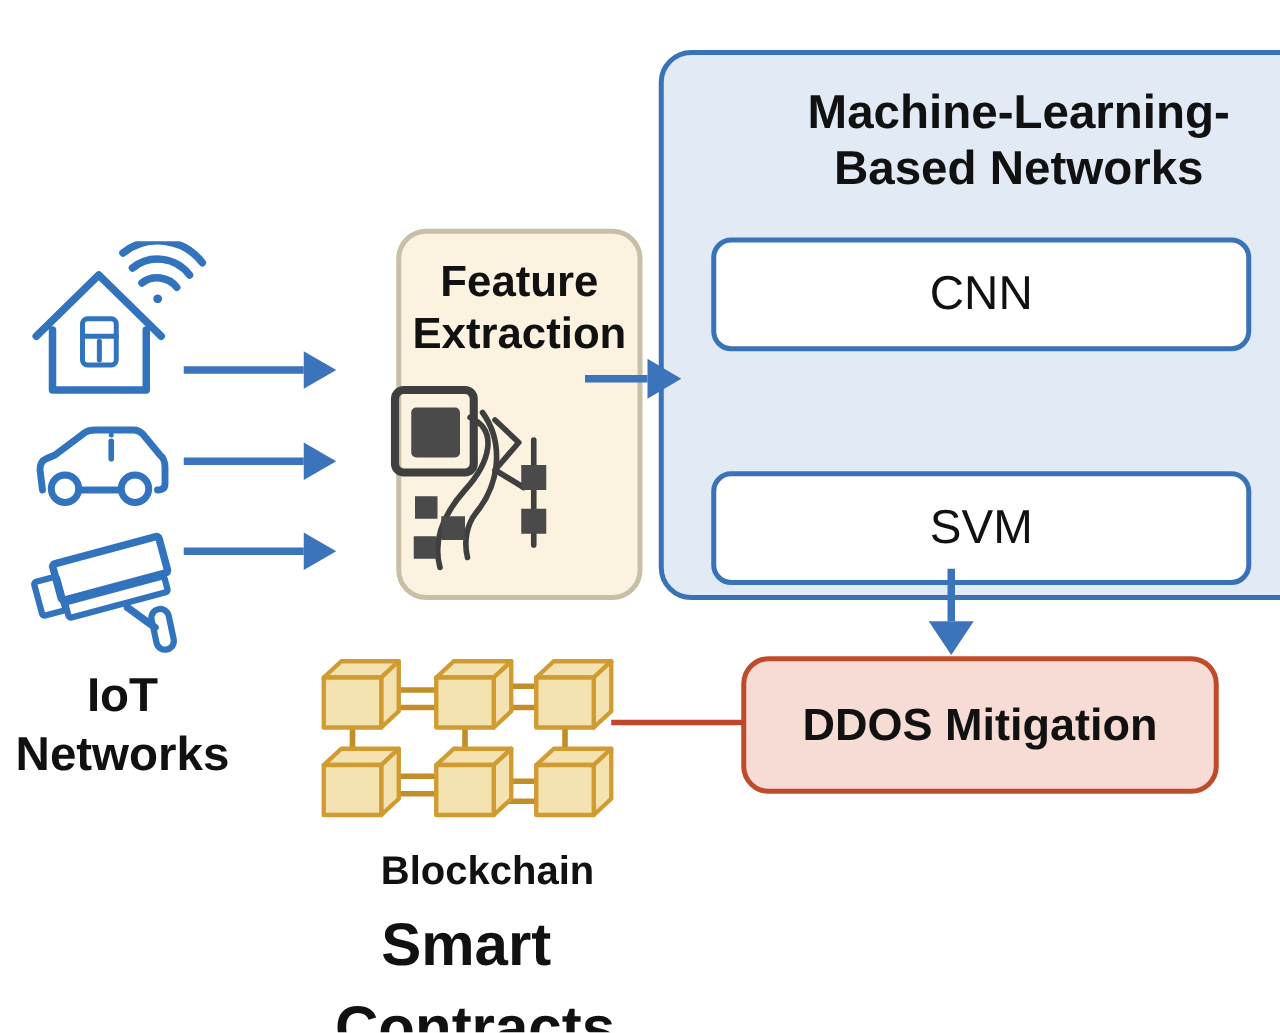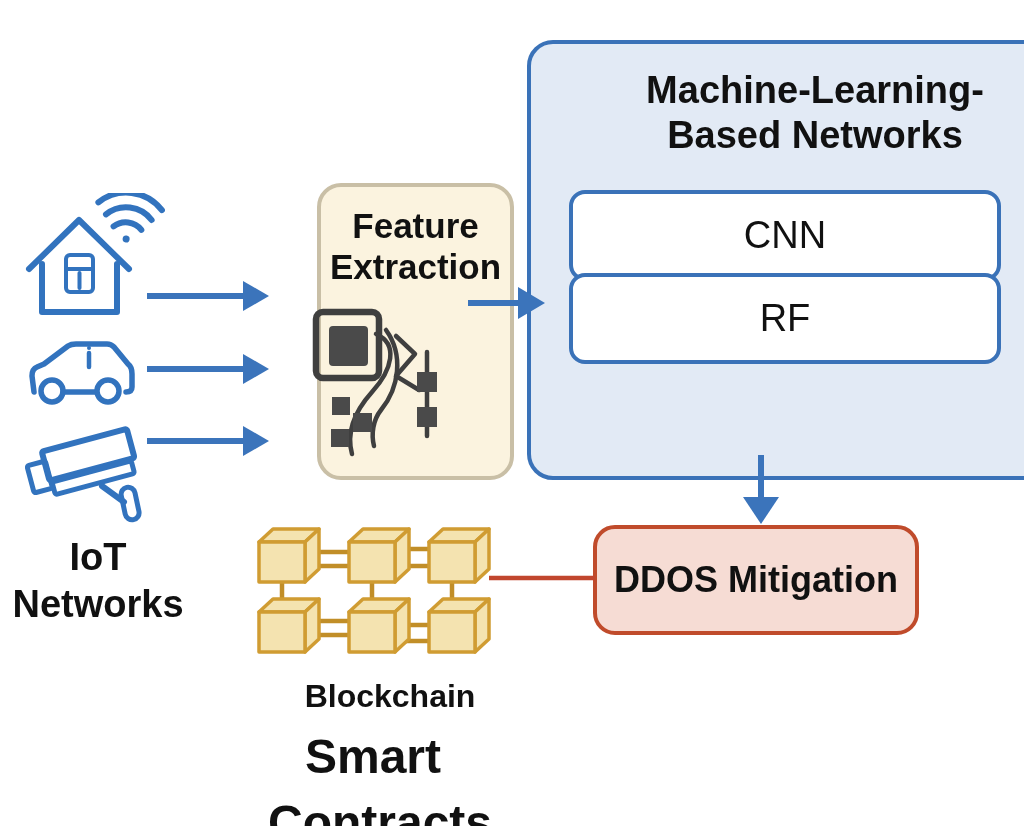--- a/index.html
+++ b/index.html
@@ -28,21 +28,21 @@
   .model{
     position:absolute;left:38px;width:424px;height:83px;
     background:#ffffff;border:4px solid #3A72B8;border-radius:16px;
     display:flex;align-items:center;justify-content:center;
     font-size:38px;font-weight:normal;
   }
   .model-cnn{top:126px;margin-top:20px;}
   .model-rf{top:229px;}
   .model-svm{top:333px;}
   .ddos-box{
-    left:593px;top:525px;width:326px;height:110px;
+    left:593px;top:525px;width:382px;height:110px;
     background:#F6DCD4;border:4px solid #C04B2B;border-radius:22px;
     display:flex;align-items:center;justify-content:center;
     font-size:36px;font-weight:bold;z-index:1;
   }
   .lbl{position:absolute;font-weight:bold;text-align:center;z-index:1;}
   .iot-label{left:-2px;top:534px;width:200px;font-size:38px;line-height:47px;}
   .blockchain-label{left:270px;top:674px;width:240px;font-size:32px;line-height:44px;}
   .smart-label{left:268px;top:724px;width:210px;font-size:48px;line-height:66px;}
   .icon-svg{position:absolute;z-index:2;}
   .overlay{position:absolute;left:0;top:0;z-index:5;}
@@ -55,21 +55,21 @@
   <div class="box fe-box">
     <div class="fe-title">Feature Extraction</div>
   </div>
 
   <div class="box ml-box">
     <div class="ml-title">
       <span>Machine-Learning-</span><br>
       <span>Based Networks</span>
     </div>
     <div class="model model-cnn">CNN</div>
-    <div class="model model-rf">RF</div>
+    <div class="model model-svm">SVM</div>
   </div>
 
   <div class="box ddos-box">
     <span>DDOS Mitigation</span>
   </div>
 
   <div class="lbl iot-label">IoT Networks</div>
   <div class="lbl blockchain-label">Blockchain</div>
   <div class="lbl smart-label">Smart Contracts</div>
 

